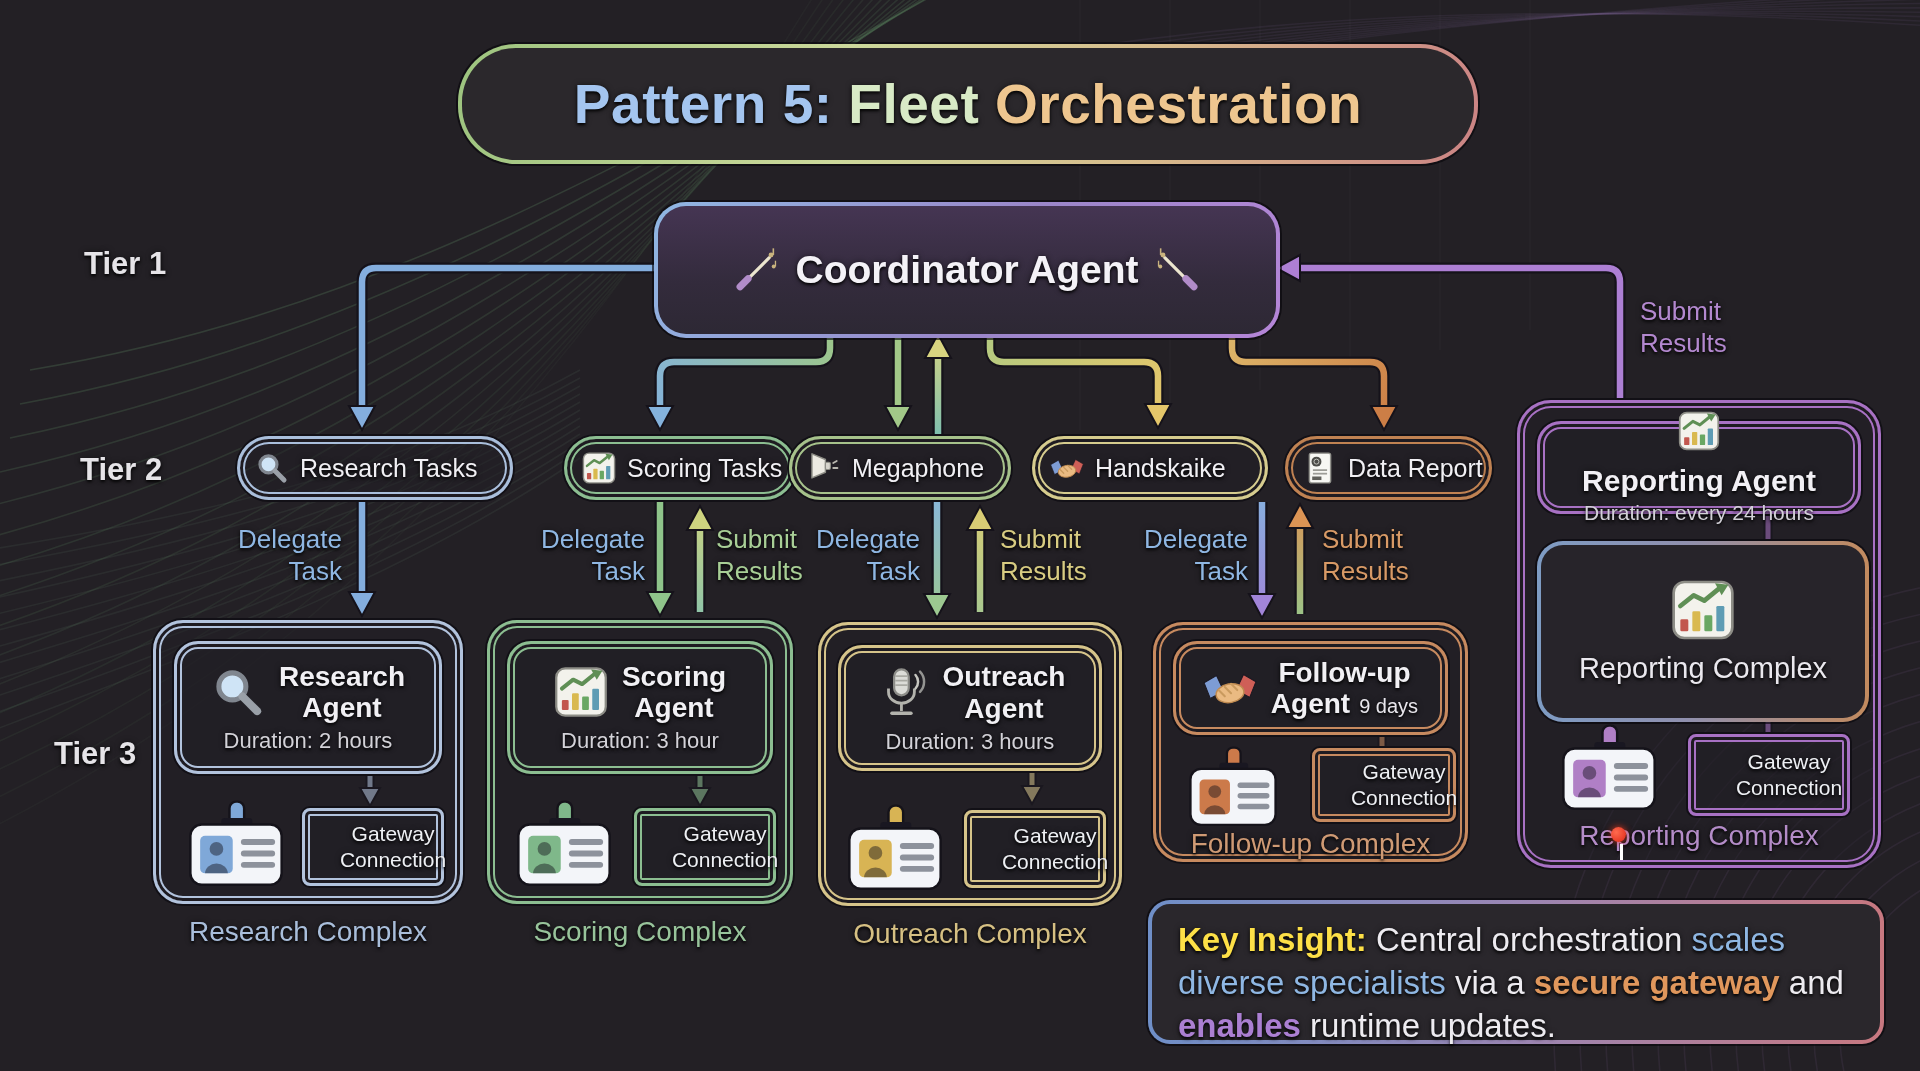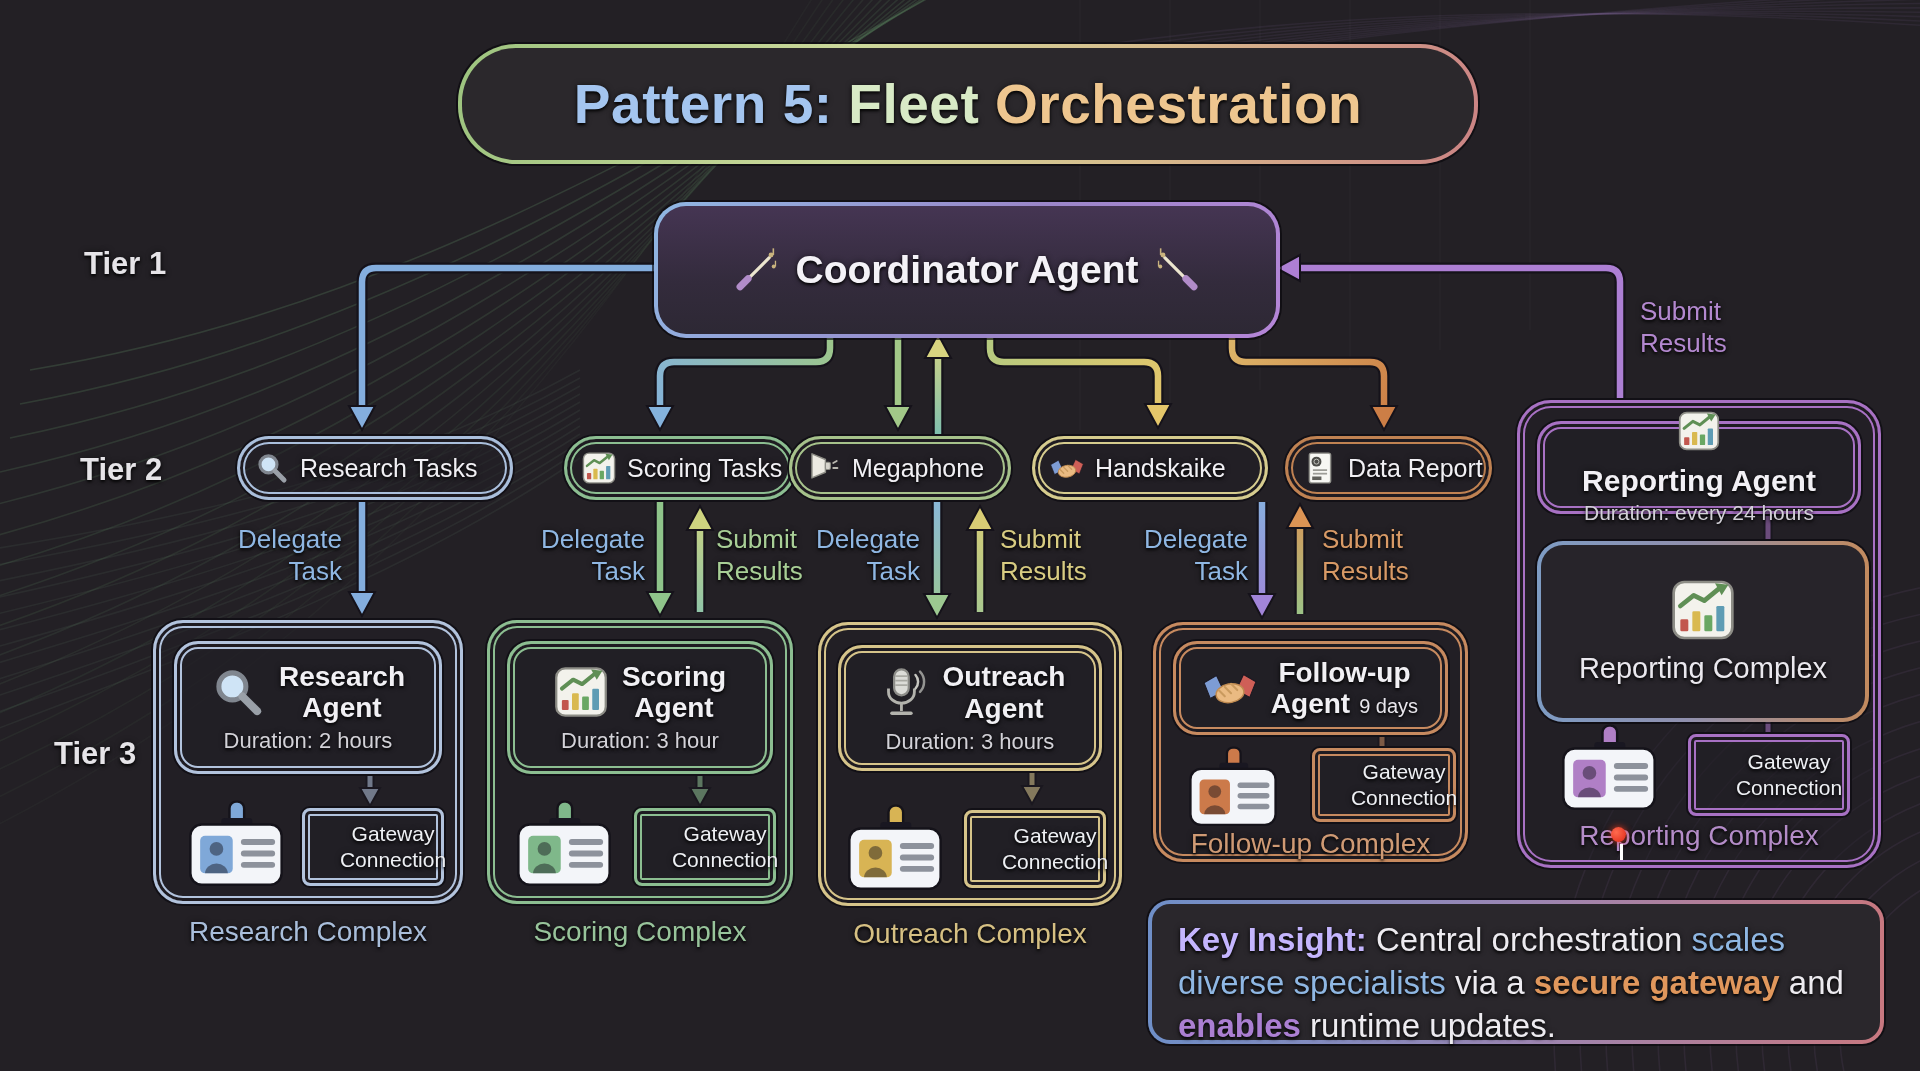--- a/index.html
+++ b/index.html
@@ -76,21 +76,21 @@
   .lbl-submit-green{color:#a8cf96;}
   .lbl-submit-yellow{color:#d8cc82;}
   .lbl-submit-orange{color:#d89a66;}
   .lbl-submit-purple{color:#b388cf;}
 
   
   .ki{left:1148px;top:900px;width:728px;height:136px;border-radius:22px;
     background:linear-gradient(90deg,#6f8fc8,#9a86b4 50%,#c87880);}
   .ki>.in{border-radius:18px;background:#2a272c;align-items:flex-start;justify-content:flex-start;padding:15px 26px;}
   .ki-text{font-size:33px;line-height:1.3;}
-  .seg-white{color:#edebf0;} .seg-bold-white{color:#c4b5fd;font-weight:700;}
+  .seg-white{color:#edebf0;} .seg-bold-white{color:#fde047;font-weight:700;}
   .seg-blue{color:#8fb7e3;} .seg-bold-orange{color:#e0975c;font-weight:700;}
   .seg-bold-purple{color:#ab7fd2;font-weight:700;}
 
   
   .au{fill:none;stroke:#15121a;stroke-width:11;stroke-linejoin:round;}
   .ac{fill:none;stroke-width:6.5;stroke-linejoin:round;}
   .aus{fill:none;stroke:#15121a;stroke-width:9;}
   .acs{fill:none;stroke-width:5;}
   .ah{stroke:#15121a;stroke-width:2;}
 

